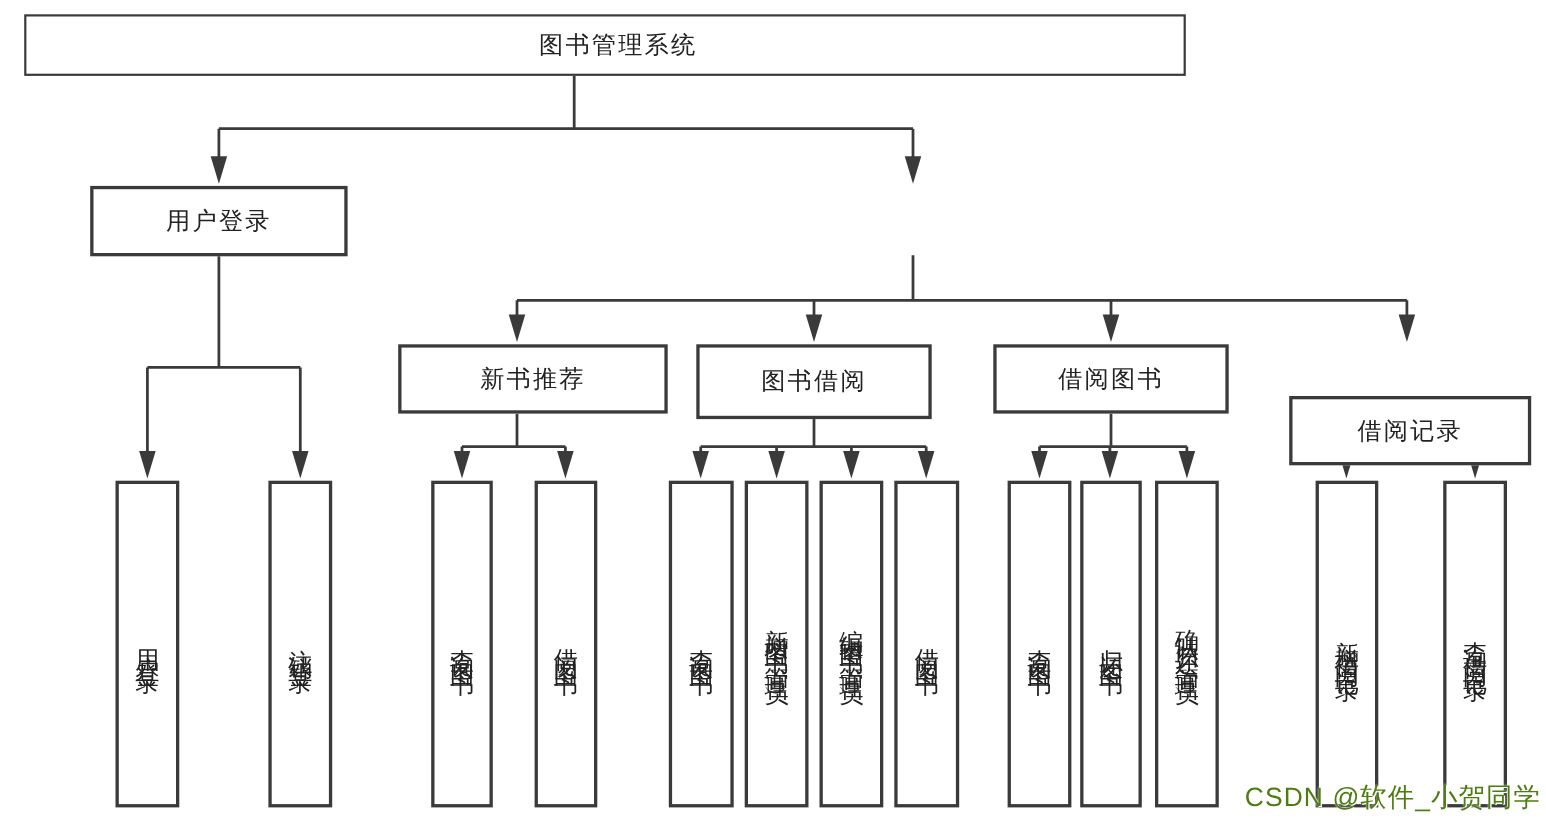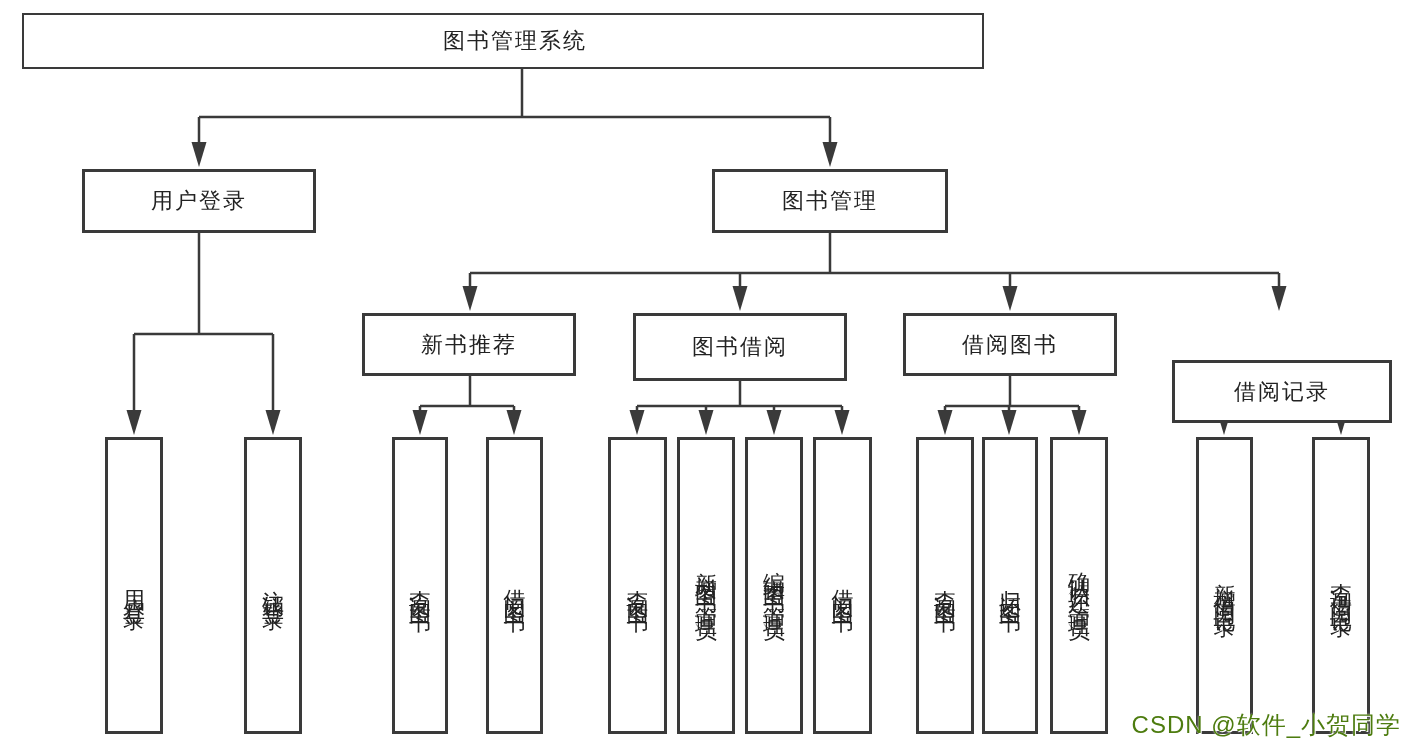--- a/index.html
+++ b/index.html
@@ -101,26 +101,25 @@
       <polygon points="774,435 766.5,410 781.5,410"></polygon>
       <polygon points="842,435 834.5,410 849.5,410"></polygon>
       <polygon points="945,435 937.5,410 952.5,410"></polygon>
       <polygon points="1009,435 1001.5,410 1016.5,410"></polygon>
       <polygon points="1079,435 1071.5,410 1086.5,410"></polygon>
       <polygon points="1224,435 1216.5,410 1231.5,410"></polygon>
       <polygon points="1341,435 1333.5,410 1348.5,410"></polygon>
     </g>
   </svg>
 
-  <div class="box h root" style="left:22px; top:13px; width:962px; height:56px;padding-left:24px;">图书管理系统</div>
+  <div class="box h root" style="left:22px; top:13px; width:1056px; height:56px;padding-left:24px;">图书管理系统</div>
 
   <div class="box h" style="left:82px; top:169px; width:234px; height:64px;">用户登录</div>
-  <div class="box h" style="left:712px; top:169px; width:236px; height:64px;">图书管理</div>
 
-  <div class="box h" style="left:362px; top:313px; width:214px; height:63px;">新书推荐</div>
+  <div class="box h" style="left:362px; top:313px; width:245px; height:63px;">新书推荐</div>
   <div class="box h" style="left:633px; top:313px; width:214px; height:68px;">图书借阅</div>
   <div class="box h" style="left:903px; top:313px; width:214px; height:63px;">借阅图书</div>
   <div class="box h" style="left:1172px; top:313px; width:220px; height:63px;margin-top:47px;">借阅记录</div>
 
   <div class="box v" style="left:105px; top:437px; width:58px; height:297px;">用户登录</div>
   <div class="box v" style="left:244px; top:437px; width:58px; height:297px;">注销登录</div>
 
   <div class="box v" style="left:392px; top:437px; width:56px; height:297px;">查询图书</div>
   <div class="box v" style="left:486px; top:437px; width:57px; height:297px;">借阅图书</div>
 

